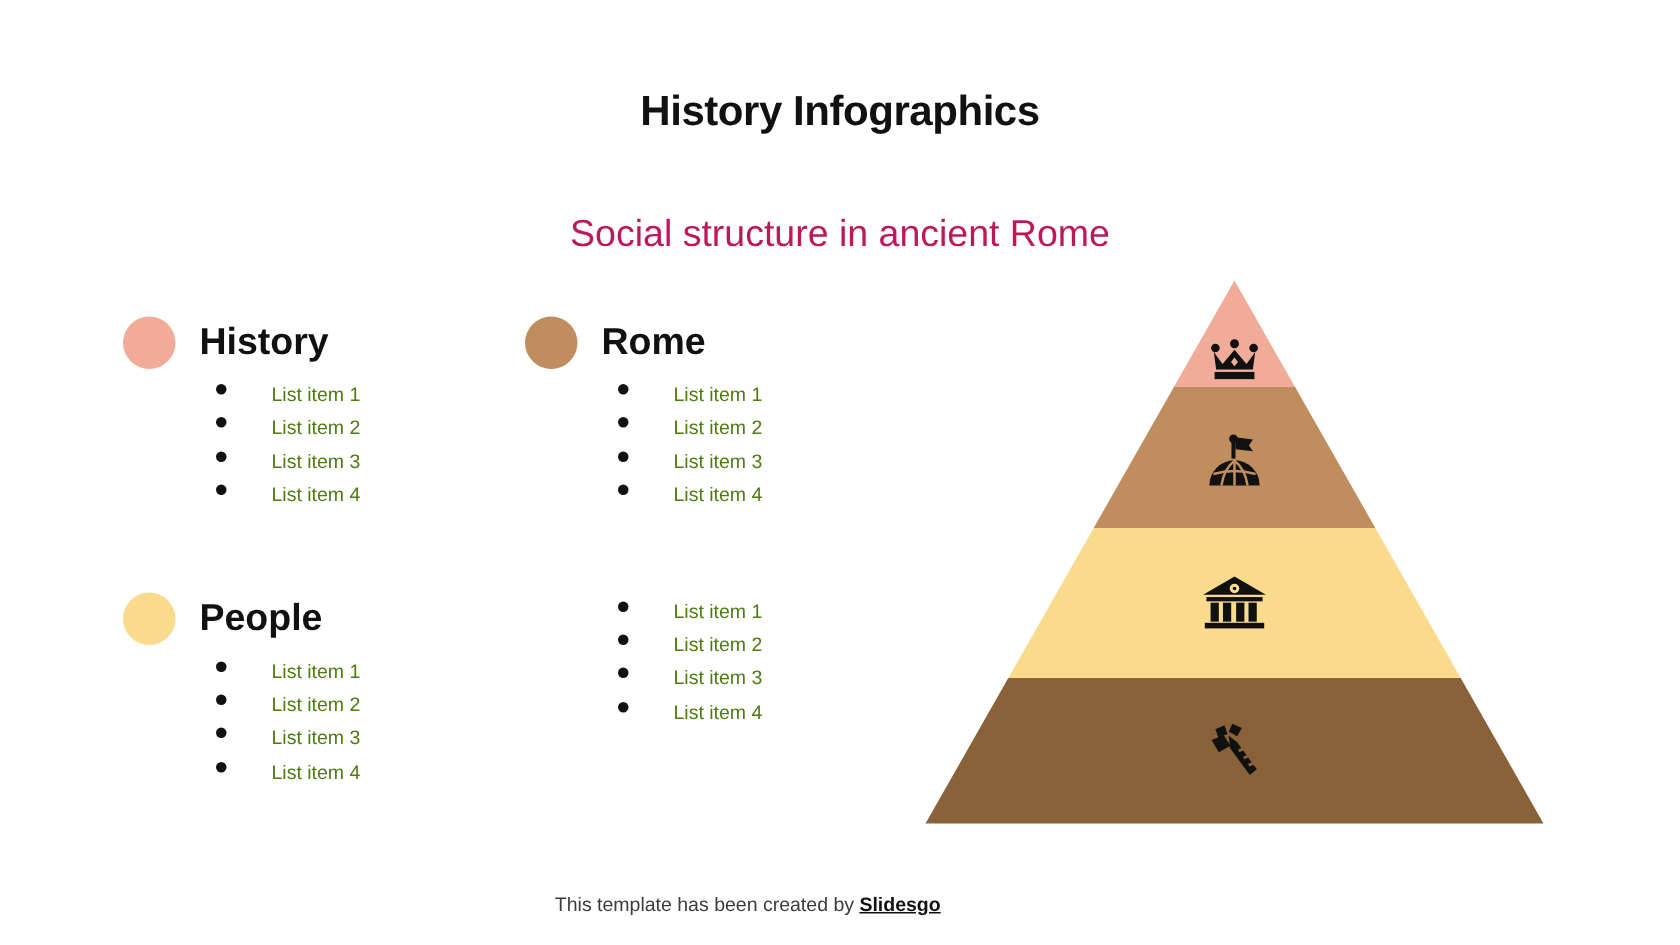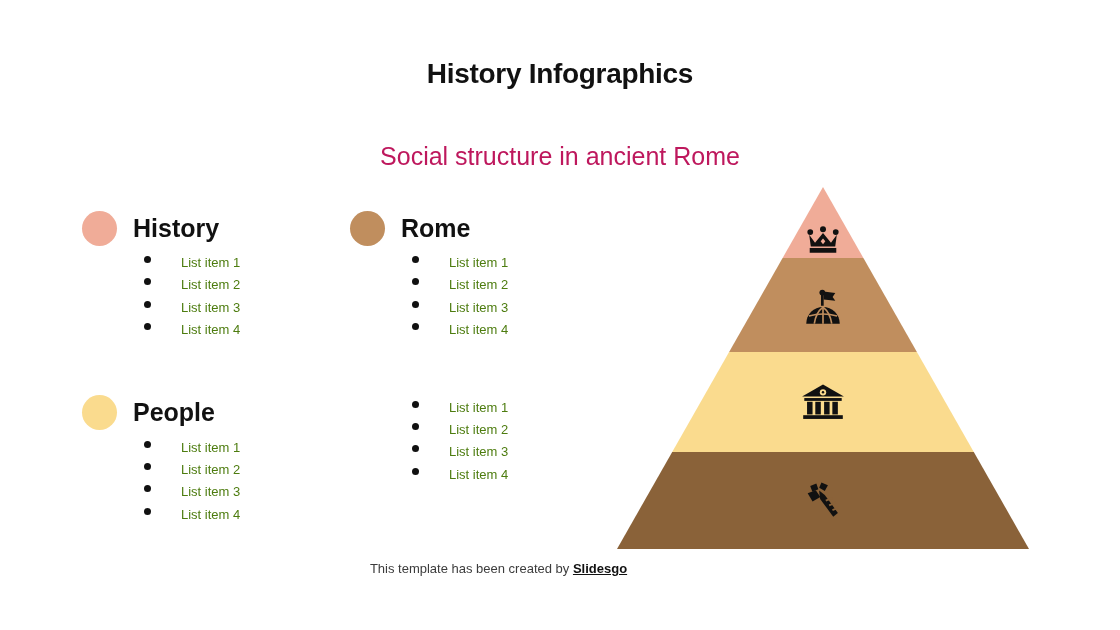--- a/index.html
+++ b/index.html
@@ -114,21 +114,21 @@
   .tier-icon {
     position: absolute;
     transform: translate(-50%, -50%);
     pointer-events: none;
   }
 
   
   .footer {
     position: absolute;
     left: 0;
-    top: 561px;
+    top: 595px;
     width: 997px;
     text-align: center;
     font-size: 13px;
     color: #3c3c3c;
   }
   .footer a {
     color: #111111;
     font-weight: bold;
     text-decoration: underline;
   }

